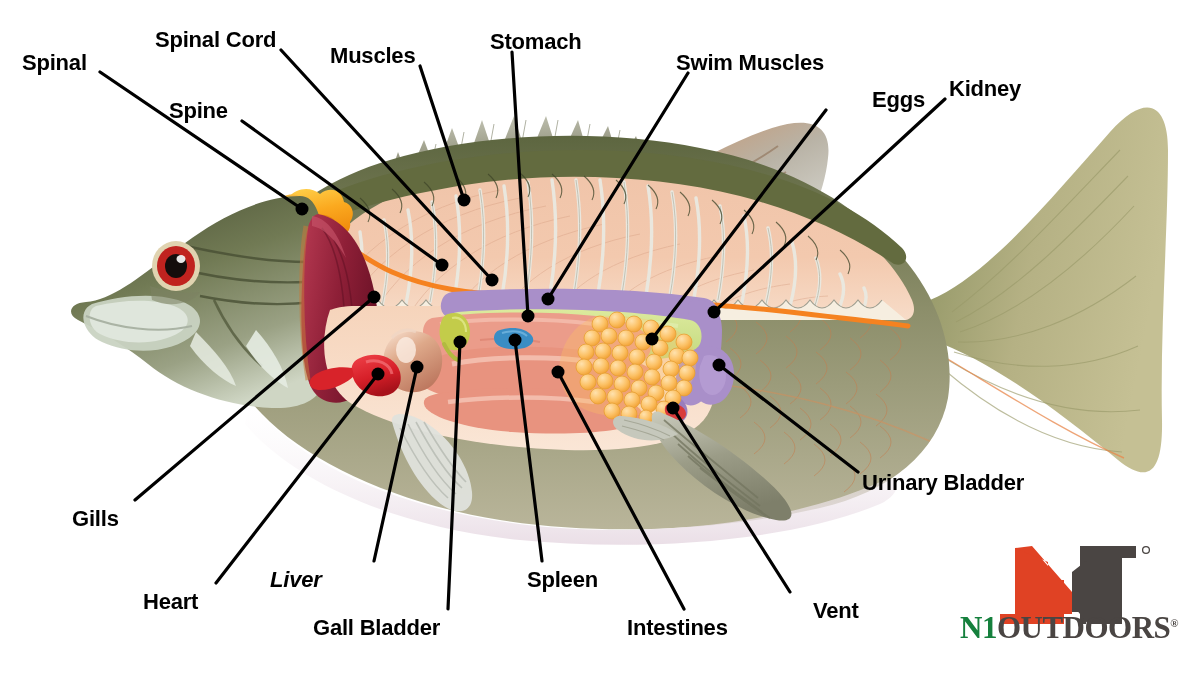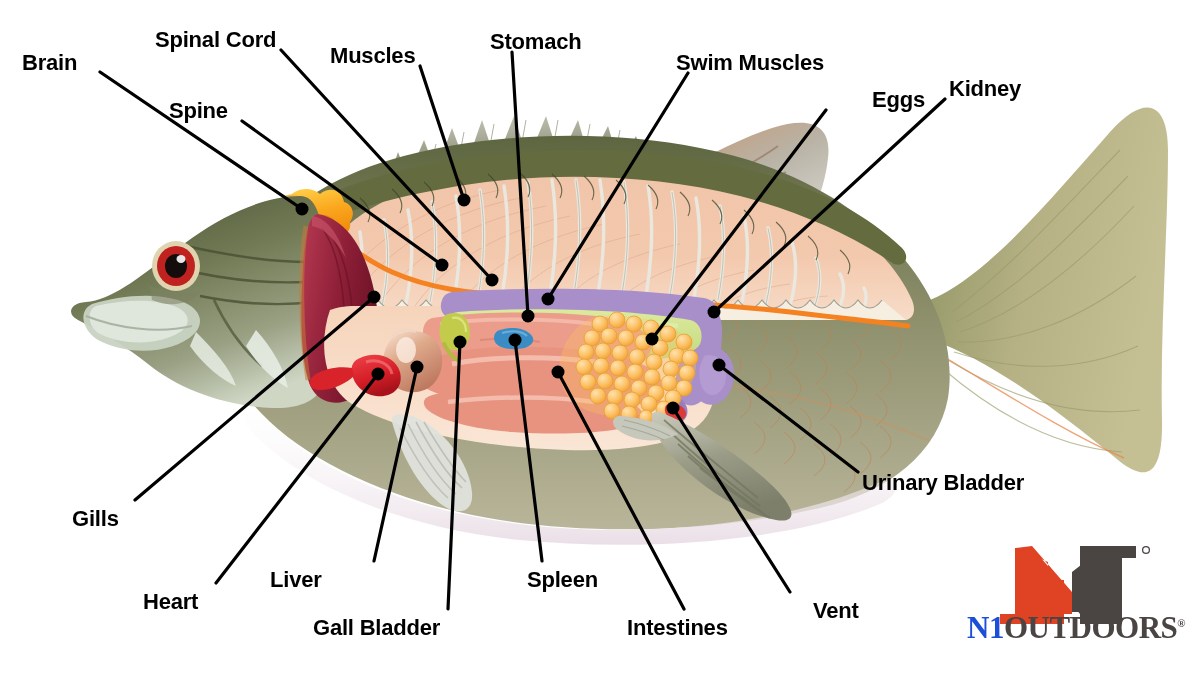--- a/index.html
+++ b/index.html
@@ -16,21 +16,21 @@
     line-height:1;
     letter-spacing:-0.2px;
   }
   #logo{position:absolute;left:960px;top:528px;width:212px;height:118px;}
   .logo-word{
     position:absolute;left:0;top:82px;width:212px;
     font-family:"Liberation Serif",serif;
     font-weight:bold;font-size:31px;letter-spacing:-0.5px;
     color:#4a4543;white-space:nowrap;
   }
-  .logo-word .o{color:#1d4ed8;margin-left:7px;}
+  .logo-word .o{color:#15803d;}
   .logo-word .reg{font-size:11px;vertical-align:super;}
 </style>
 </head>
 <body>
 
 <div id="stage">
 
   <svg id="art" viewBox="0 0 1200 675">
     <defs>
       <linearGradient id="gBodyBack" x1="0" y1="0" x2="0" y2="1">
@@ -572,34 +572,34 @@
         <circle cx="558" cy="372" r="6.5"></circle>
         <circle cx="515" cy="340" r="6.5"></circle>
         <circle cx="460" cy="342" r="6.5"></circle>
         <circle cx="417" cy="367" r="6.5"></circle>
         <circle cx="378" cy="374" r="6.5"></circle>
         <circle cx="374" cy="297" r="6.5"></circle>
       </g>
   </svg>
 
   <div id="labels">
-      <div class="lbl" style="left: 22px; top: 52px;">Brain</div>
+      <div class="lbl" style="left: 22px; top: 52px;">Spinal</div>
       <div class="lbl" style="left: 155px; top: 29px;">Spinal Cord</div>
       <div class="lbl" style="left: 169px; top: 100px;">Spine</div>
       <div class="lbl" style="left: 330px; top: 45px;">Muscles</div>
       <div class="lbl" style="left: 490px; top: 31px;">Stomach</div>
       <div class="lbl" style="left: 676px; top: 52px;">Swim Muscles</div>
       <div class="lbl" style="left: 828px; top: 89px; margin-left: 44px;">Eggs</div>
       <div class="lbl" style="left: 949px; top: 78px;">Kidney</div>
       <div class="lbl" style="left: 862px; top: 472px;">Urinary Bladder</div>
       <div class="lbl" style="left: 773px; top: 600px; margin-left: 40px;">Vent</div>
       <div class="lbl" style="left: 627px; top: 617px;">Intestines</div>
       <div class="lbl" style="left: 527px; top: 569px;">Spleen</div>
       <div class="lbl" style="left: 313px; top: 617px;">Gall Bladder</div>
-      <div class="lbl" style="left: 270px; top: 569px;">Liver</div>
+      <div class="lbl" style="left: 270px; top: 569px; font-style: italic;">Liver</div>
       <div class="lbl" style="left: 143px; top: 591px;">Heart</div>
       <div class="lbl" style="left: 72px; top: 508px;">Gills</div>
     </div>
 
   <div id="logo">
     <svg viewBox="0 0 212 118" width="212" height="118">
 
       <path id="markLeft" d="M55,86 L55,20 L72,20 L104,56 L104,34 L104,20 L104,20
                              L104,52 L88,52 L88,86 L104,86 L104,96 L40,96 L40,86 L55,86 Z" fill="#e04224"></path>
       <path id="markLeft2" d="M55,20 L72,18 L112,64 L112,86 L88,86 L88,34 Z" fill="#e04224"></path>

